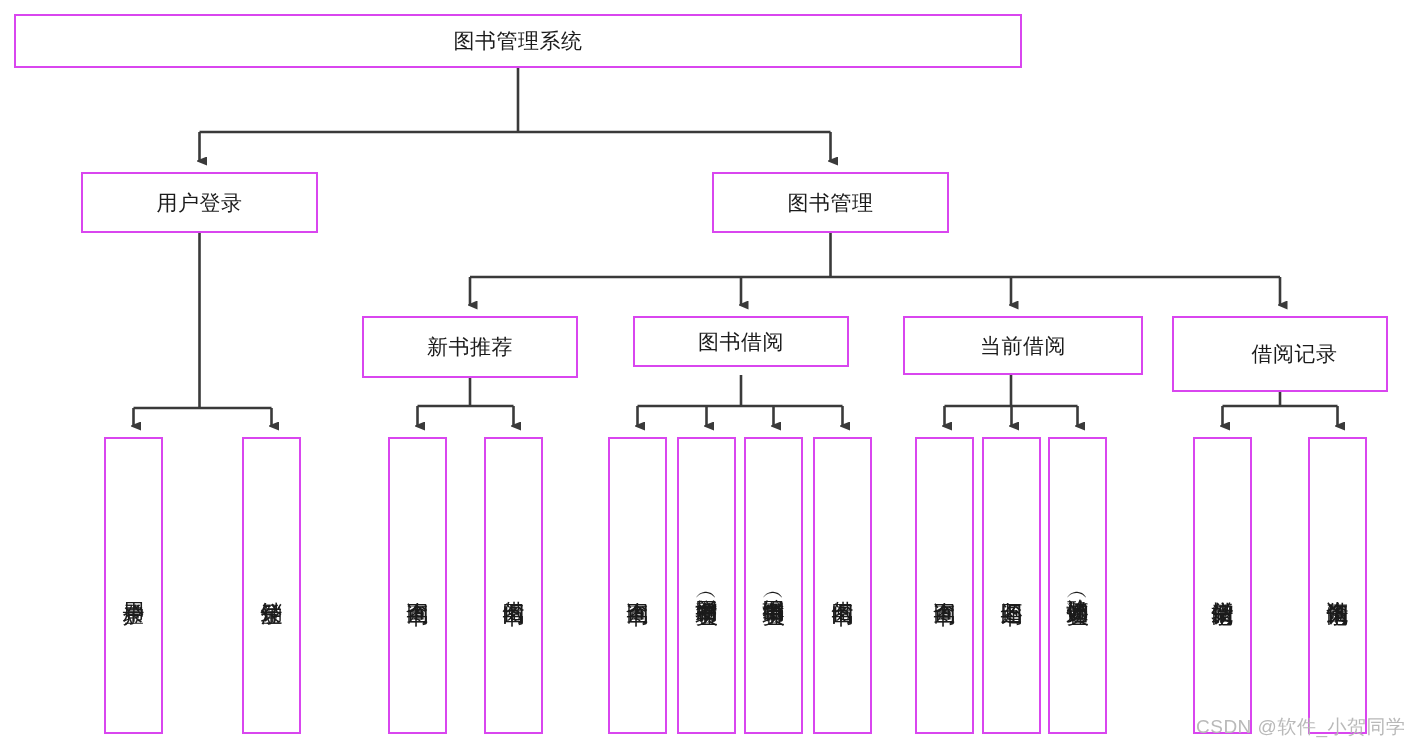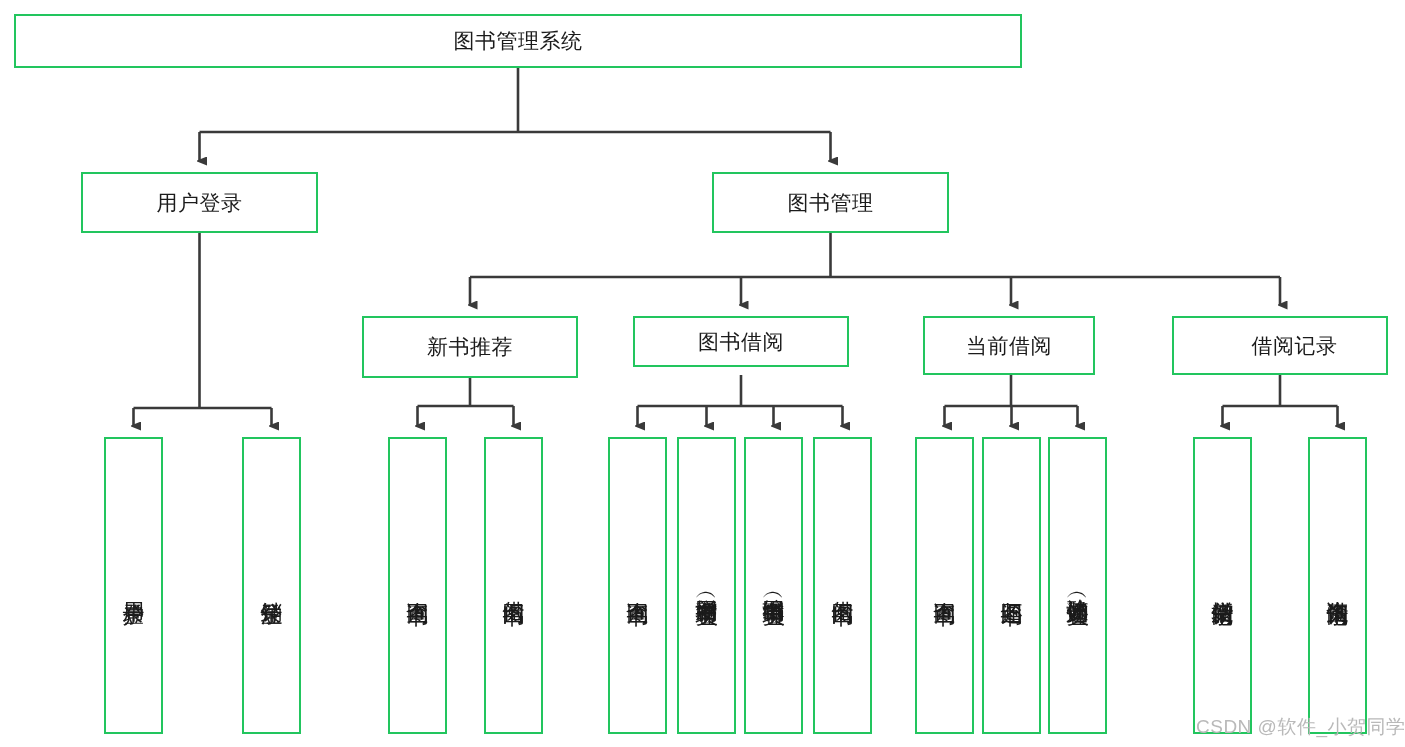--- a/index.html
+++ b/index.html
@@ -21,21 +21,21 @@
     position: absolute;
     left: 0;
     top: 0;
     width: 1405px;
     height: 747px;
     pointer-events: none;
   }
   .node {
     position: absolute;
     box-sizing: border-box;
-    border: 2px solid #22c55e;
+    border: 2px solid #d946ef;
     background: #ffffff;
     display: flex;
     align-items: center;
     justify-content: center;
     color: #1b1b1b;
   }
   .node.horiz {
     font-size: 21px;
     letter-spacing: 0.5px;
   }
@@ -119,24 +119,24 @@
       </div>
       <div class="node horiz" style="left: 712px; top: 172px; width: 237px; height: 61px; text-align: right;">
         <span class="htext">图书管理</span>
       </div>
       <div class="node horiz" style="left: 362px; top: 316px; width: 216px; height: 62px;">
         <span class="htext">新书推荐</span>
       </div>
       <div class="node horiz" style="left: 633px; top: 316px; width: 216px; height: 51px;">
         <span class="htext">图书借阅</span>
       </div>
-      <div class="node horiz" style="left: 903px; top: 316px; width: 172px; height: 59px; margin-left: 20px;">
+      <div class="node horiz" style="left: 903px; top: 316px; width: 240px; height: 59px;">
         <span class="htext">当前借阅</span>
       </div>
-      <div class="node horiz" style="left: 1172px; top: 316px; width: 216px; height: 59px; padding-left: 29px;">
+      <div class="node horiz" style="left: 1172px; top: 316px; width: 216px; height: 76px; padding-left: 29px;">
         <span class="htext">借阅记录</span>
       </div>
       <div class="node vert" style="left: 104px; top: 437px; width: 59px; height: 297px;">
         <span class="vtext">用户登录</span>
       </div>
       <div class="node vert" style="left: 242px; top: 437px; width: 59px; height: 297px;">
         <span class="vtext">注销登录</span>
       </div>
       <div class="node vert" style="left: 388px; top: 437px; width: 59px; height: 297px;">
         <span class="vtext">查询图书</span>

